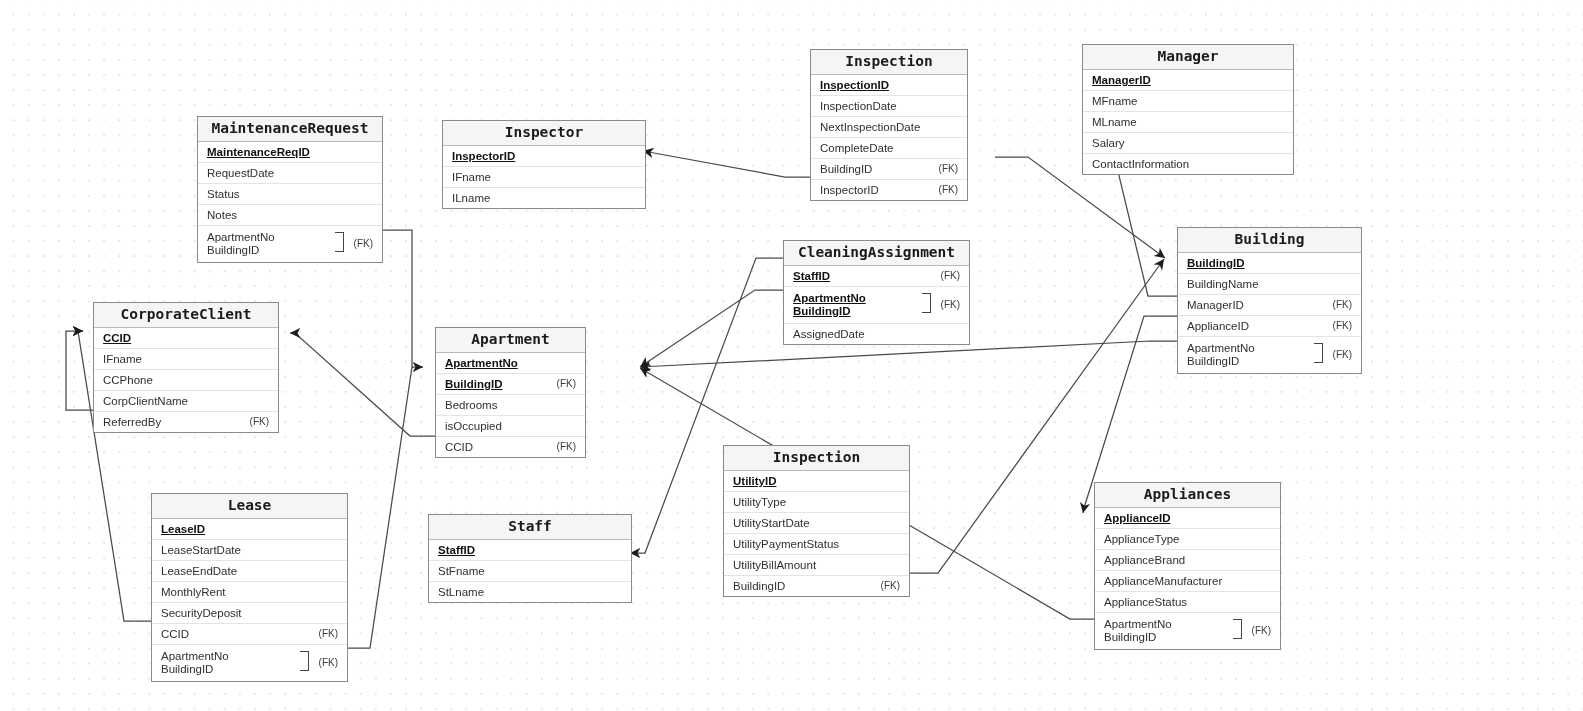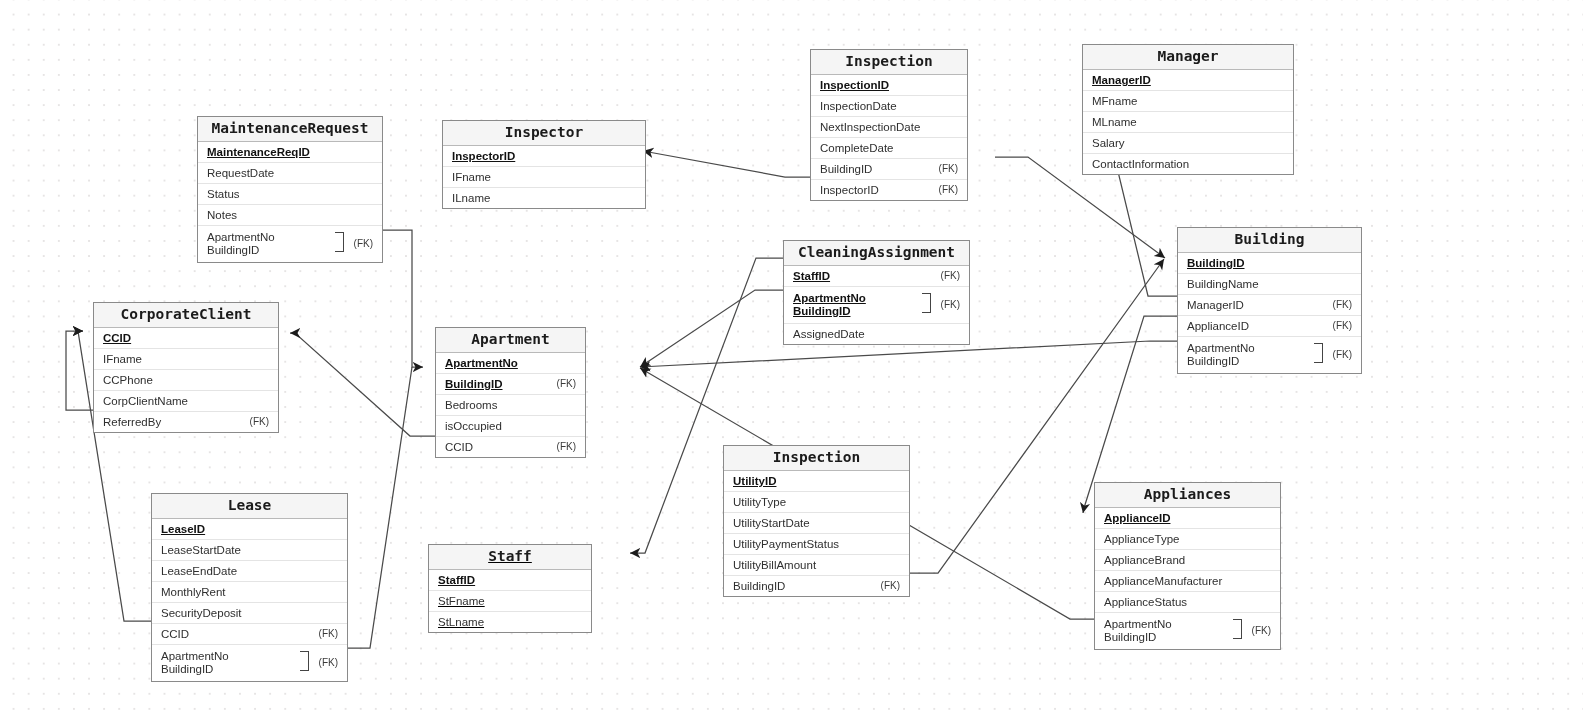--- a/index.html
+++ b/index.html
@@ -239,21 +239,21 @@
         <div class="attr"><span class="aname">MonthlyRent</span></div>
         <div class="attr"><span class="aname">SecurityDeposit</span></div>
         <div class="attr"><span class="aname">CCID</span><span class="fk">(FK)</span></div>
         <div class="attr pair">
           <span class="aname">ApartmentNo</span>
           <span class="aname">BuildingID</span>
           <span class="bracket"></span>
           <span class="fk">(FK)</span>
         </div>
       </div>
-      <div class="entity" style="left: 428px; top: 544px; width: 164px; text-decoration: underline;">
+      <div class="entity" style="left: 428px; top: 514px; width: 204px;">
         <div class="entity-title">Staff</div>
         <div class="attr pk"><span class="aname">StaffID</span></div>
         <div class="attr"><span class="aname">StFname</span></div>
         <div class="attr"><span class="aname">StLname</span></div>
       </div>
     </div>
 
 </div>
 
 </body></html>

